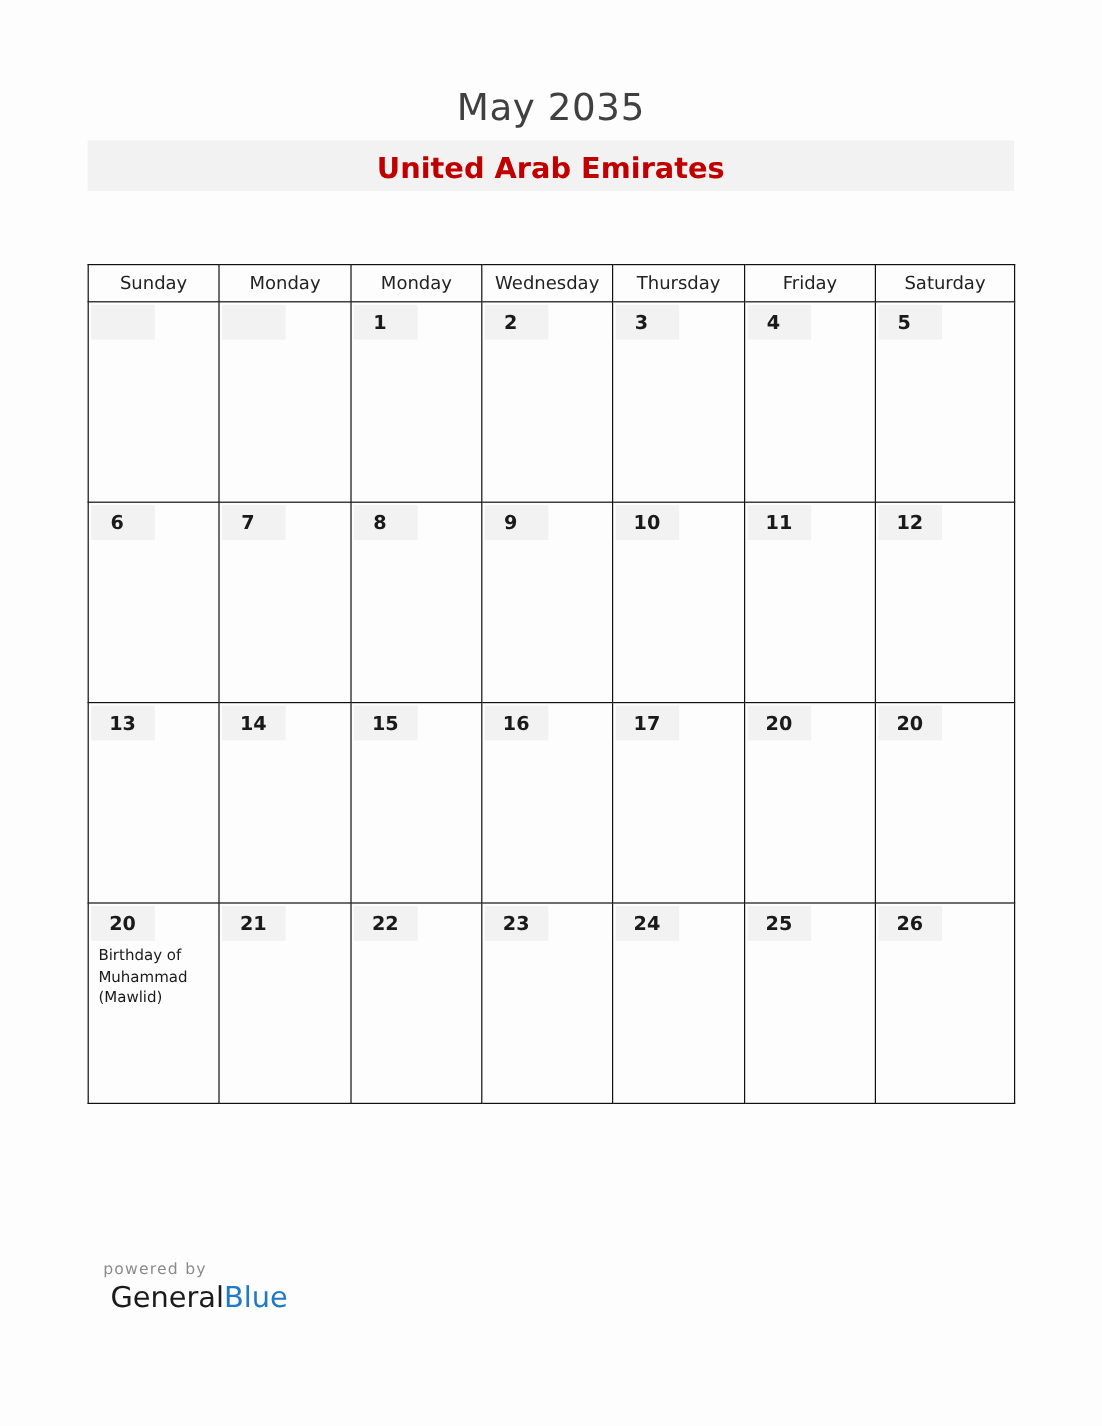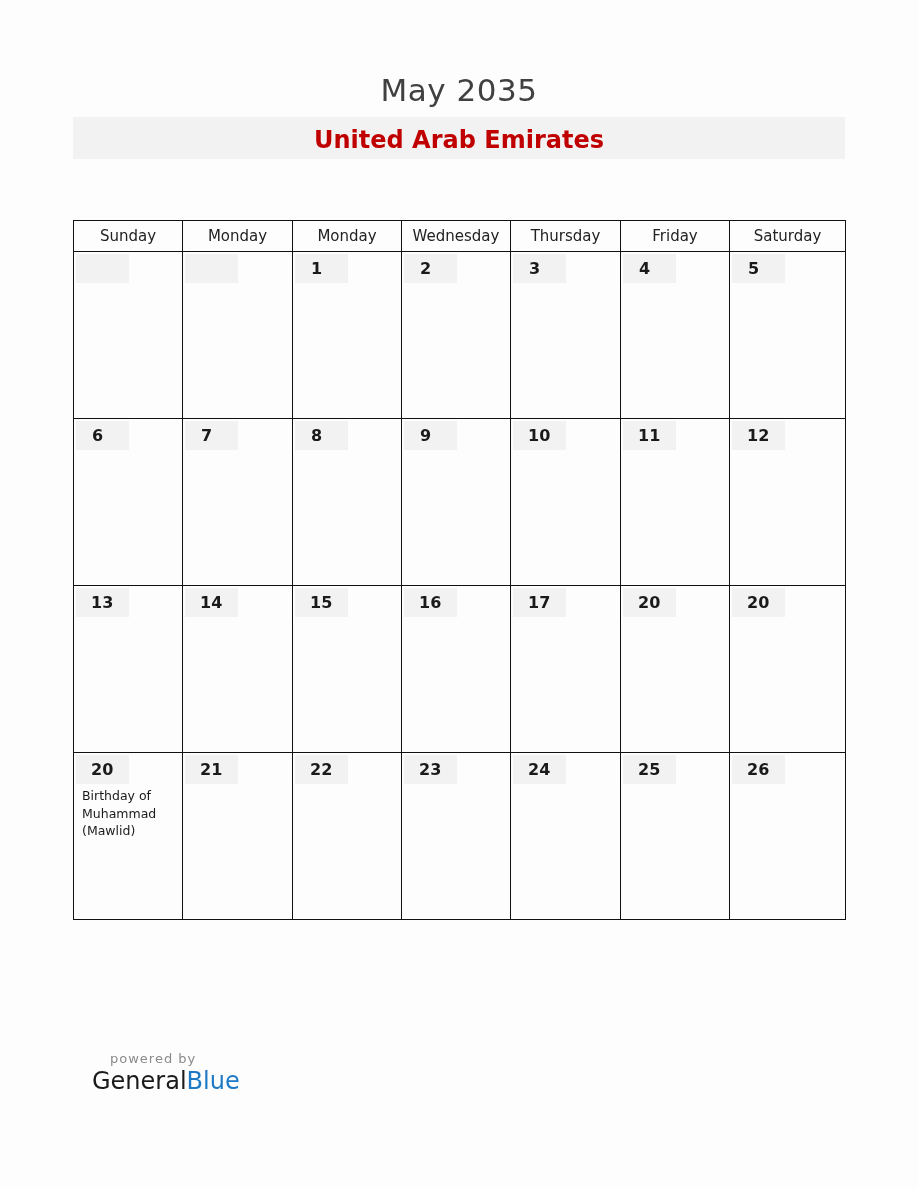--- a/index.html
+++ b/index.html
@@ -8,21 +8,21 @@
   .country-bar { position:absolute; left:73px; top:117px; width:772px; height:42px; background:#f2f2f2; text-align:center; }
   .country-title { font-size:24px; font-weight:bold; color:#c00000; line-height:46px; }
   table.cal { position:absolute; left:73px; top:172px; border-collapse:collapse; table-layout:fixed;margin-top:48px; }
   table.cal th, table.cal td { border:1.5px solid #111; padding:0; }
   table.cal th { height:30px; font-weight:normal; font-size:15px; color:#222; text-align:center; }
   table.cal td { height:166px; vertical-align:top; position:relative; }
   .daybox { position:absolute; left:2px; top:2px; width:53px; height:29px; background:#f2f2f2; font-weight:bold; font-size:16px; color:#1a1a1a; line-height:30px; padding-left:16px; box-sizing:border-box; }
   .daybox.two { padding-left:15px; }
   .event { position:absolute; left:8px; top:34px; font-size:12.5px; line-height:17.5px; color:#1a1a1a; width:95px; }
   .footer { position:absolute; left:86px; top:1051px; }
-  .powered { font-size:13px; color:#8a8a8a; letter-spacing:1px;margin-left:24px; }
+  .powered { font-size:13px; color:#8a8a8a; letter-spacing:1px; }
   .brand { position:absolute; left:81px; top:1067px; font-size:24px; white-space:nowrap;margin-left:11px; }
   .brand .g { color:#1a1a1a; }
   .brand .b { color:#1f7ac6; }
 </style>
 </head>
 <body>
 
 <div class="month-title">May 2035</div>
 <div class="country-bar">
   <span class="country-title">United Arab Emirates</span>

